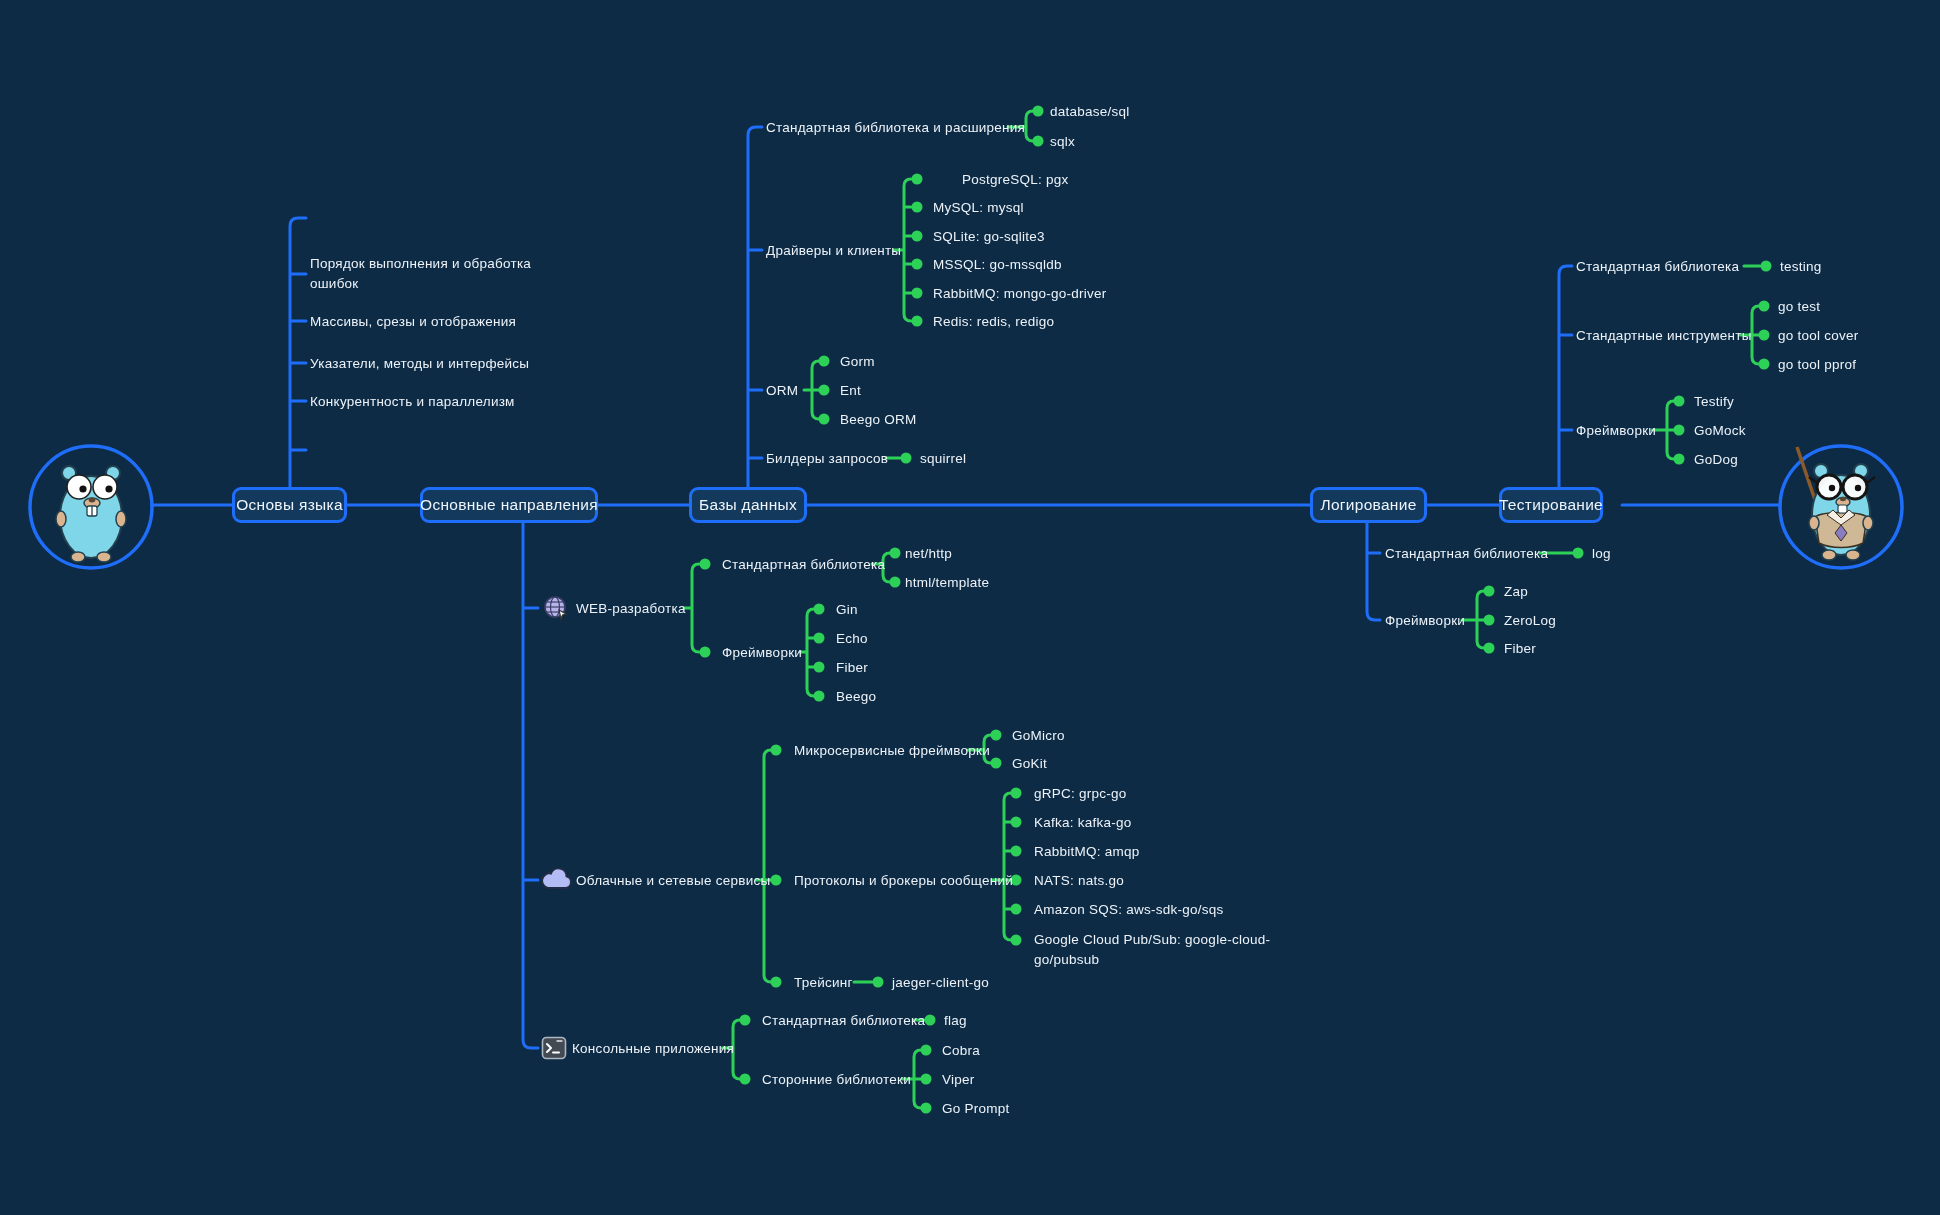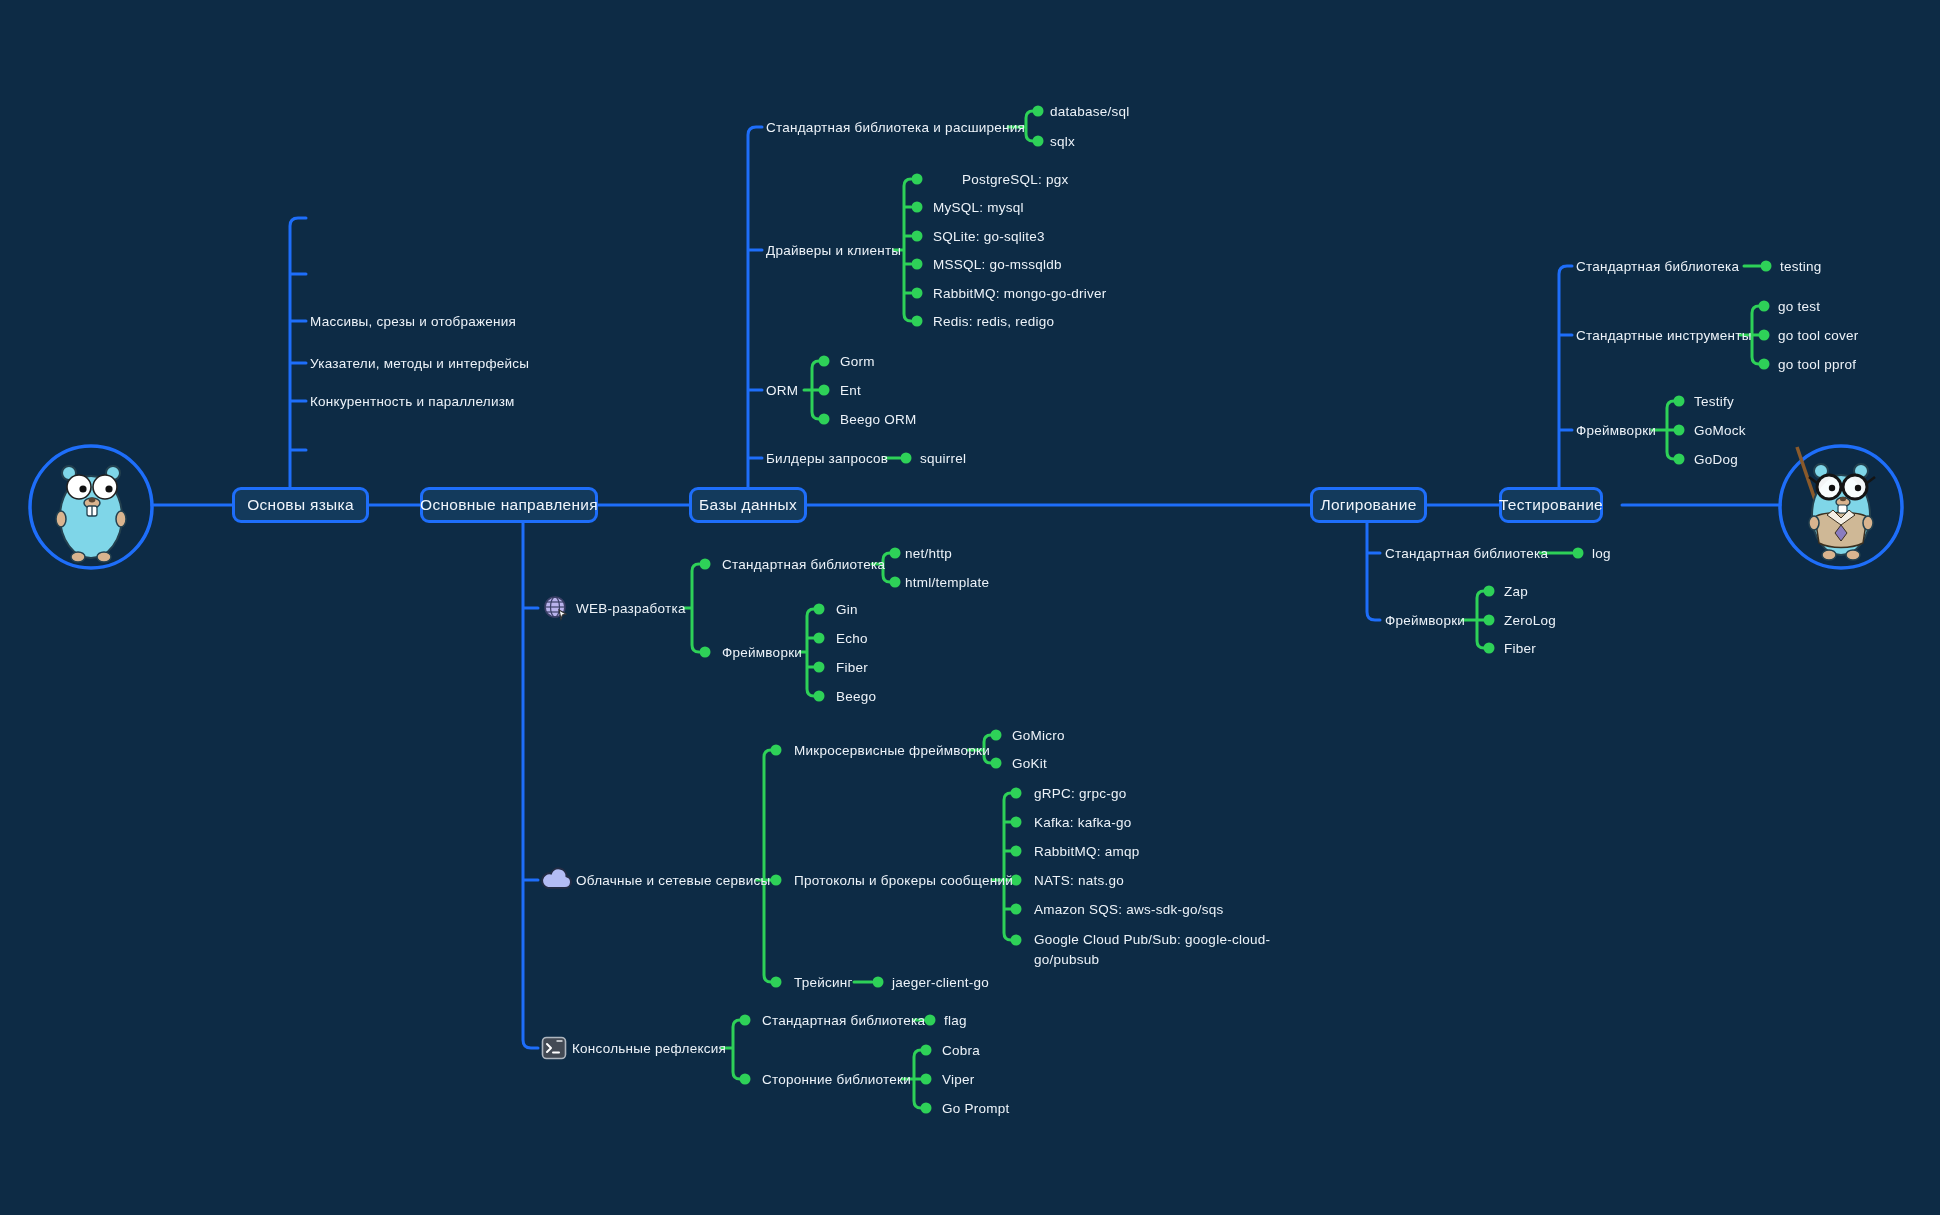--- a/index.html
+++ b/index.html
@@ -162,26 +162,27 @@
     <path d="M9 21h17a6 6 0 0 0 1.5-11.8A8 8 0 0 0 12 6.5A6.5 6.5 0 0 0 9 21Z" fill="#b3bcf4" stroke="#222c44" stroke-width="2"></path>
   </svg>
 
   <svg class="ic" style="left:541px;top:1035px" width="26" height="26" viewBox="0 0 26 26">
     <rect x="1.5" y="2.5" width="23" height="21" rx="4" fill="#434a54" stroke="#aeb6bf" stroke-width="1.6"></rect>
     <path d="M6 9l4 4l-4 4" fill="none" stroke="#fff" stroke-width="2" stroke-linecap="round" stroke-linejoin="round"></path>
     <line x1="12" y1="17.5" x2="18" y2="17.5" stroke="#fff" stroke-width="2" stroke-linecap="round"></line>
     <line x1="16" y1="6" x2="21" y2="6" stroke="#e6e9ec" stroke-width="1.4" stroke-linecap="round"></line>
   </svg>
 
-  <div class="node" style="left:232px;top:487px;width:137px">Основы языка</div>
+  <div class="node" style="left:232px;top:487px;width:115px">Основы языка</div>
   <div class="node" style="left:420px;top:487px;width:178px">Основные направления</div>
   <div class="node" style="left:689px;top:487px;width:118px">Базы данных</div>
   <div class="node" style="left:1310px;top:487px;width:117px">Логирование</div>
   <div class="node" style="left:1499px;top:487px;width:104px">Тестирование</div>
 
+  <div class="lbl wrap" style="left:310px;top:274px;width:240px">Порядок выполнения и обработка ошибок</div>
   <div class="lbl" style="left:310px;top:321px">Массивы, срезы и отображения</div>
   <div class="lbl" style="left:310px;top:363px">Указатели, методы и интерфейсы</div>
   <div class="lbl" style="left:310px;top:401px">Конкурентность и параллелизм</div>
 
   <div class="lbl" style="left:766px;top:127px">Стандартная библиотека и расширения</div>
   <div class="lbl" style="left:1050px;top:111px">database/sql</div>
   <div class="lbl" style="left:1050px;top:141px">sqlx</div>
   <div class="lbl" style="left:766px;top:250px">Драйверы и клиенты</div>
   <div class="lbl" style="left:962px;top:179px">PostgreSQL: pgx</div>
   <div class="lbl" style="left:933px;top:207px">MySQL: mysql</div>
@@ -213,21 +214,21 @@
   <div class="lbl" style="left:794px;top:880px">Протоколы и брокеры сообщений</div>
   <div class="lbl" style="left:1034px;top:793px">gRPC: grpc-go</div>
   <div class="lbl" style="left:1034px;top:822px">Kafka: kafka-go</div>
   <div class="lbl" style="left:1034px;top:851px">RabbitMQ: amqp</div>
   <div class="lbl" style="left:1034px;top:880px">NATS: nats.go</div>
   <div class="lbl" style="left:1034px;top:909px">Amazon SQS: aws-sdk-go/sqs</div>
   <div class="lbl wrap" style="left:1034px;top:950px;width:272px">Google Cloud Pub/Sub: google-cloud-go/pubsub</div>
   <div class="lbl" style="left:794px;top:982px">Трейсинг</div>
   <div class="lbl" style="left:892px;top:982px">jaeger-client-go</div>
 
-  <div class="lbl" style="left:572px;top:1048px">Консольные рефлексия</div>
+  <div class="lbl" style="left:572px;top:1048px">Консольные приложения</div>
   <div class="lbl" style="left:762px;top:1020px">Стандартная библиотека</div>
   <div class="lbl" style="left:944px;top:1020px">flag</div>
   <div class="lbl" style="left:762px;top:1079px">Сторонние библиотеки</div>
   <div class="lbl" style="left:942px;top:1050px">Cobra</div>
   <div class="lbl" style="left:942px;top:1079px">Viper</div>
   <div class="lbl" style="left:942px;top:1108px">Go Prompt</div>
 
   <div class="lbl" style="left:1385px;top:553px">Стандартная библиотека</div>
   <div class="lbl" style="left:1592px;top:553px">log</div>
   <div class="lbl" style="left:1385px;top:620px">Фреймворки</div>

